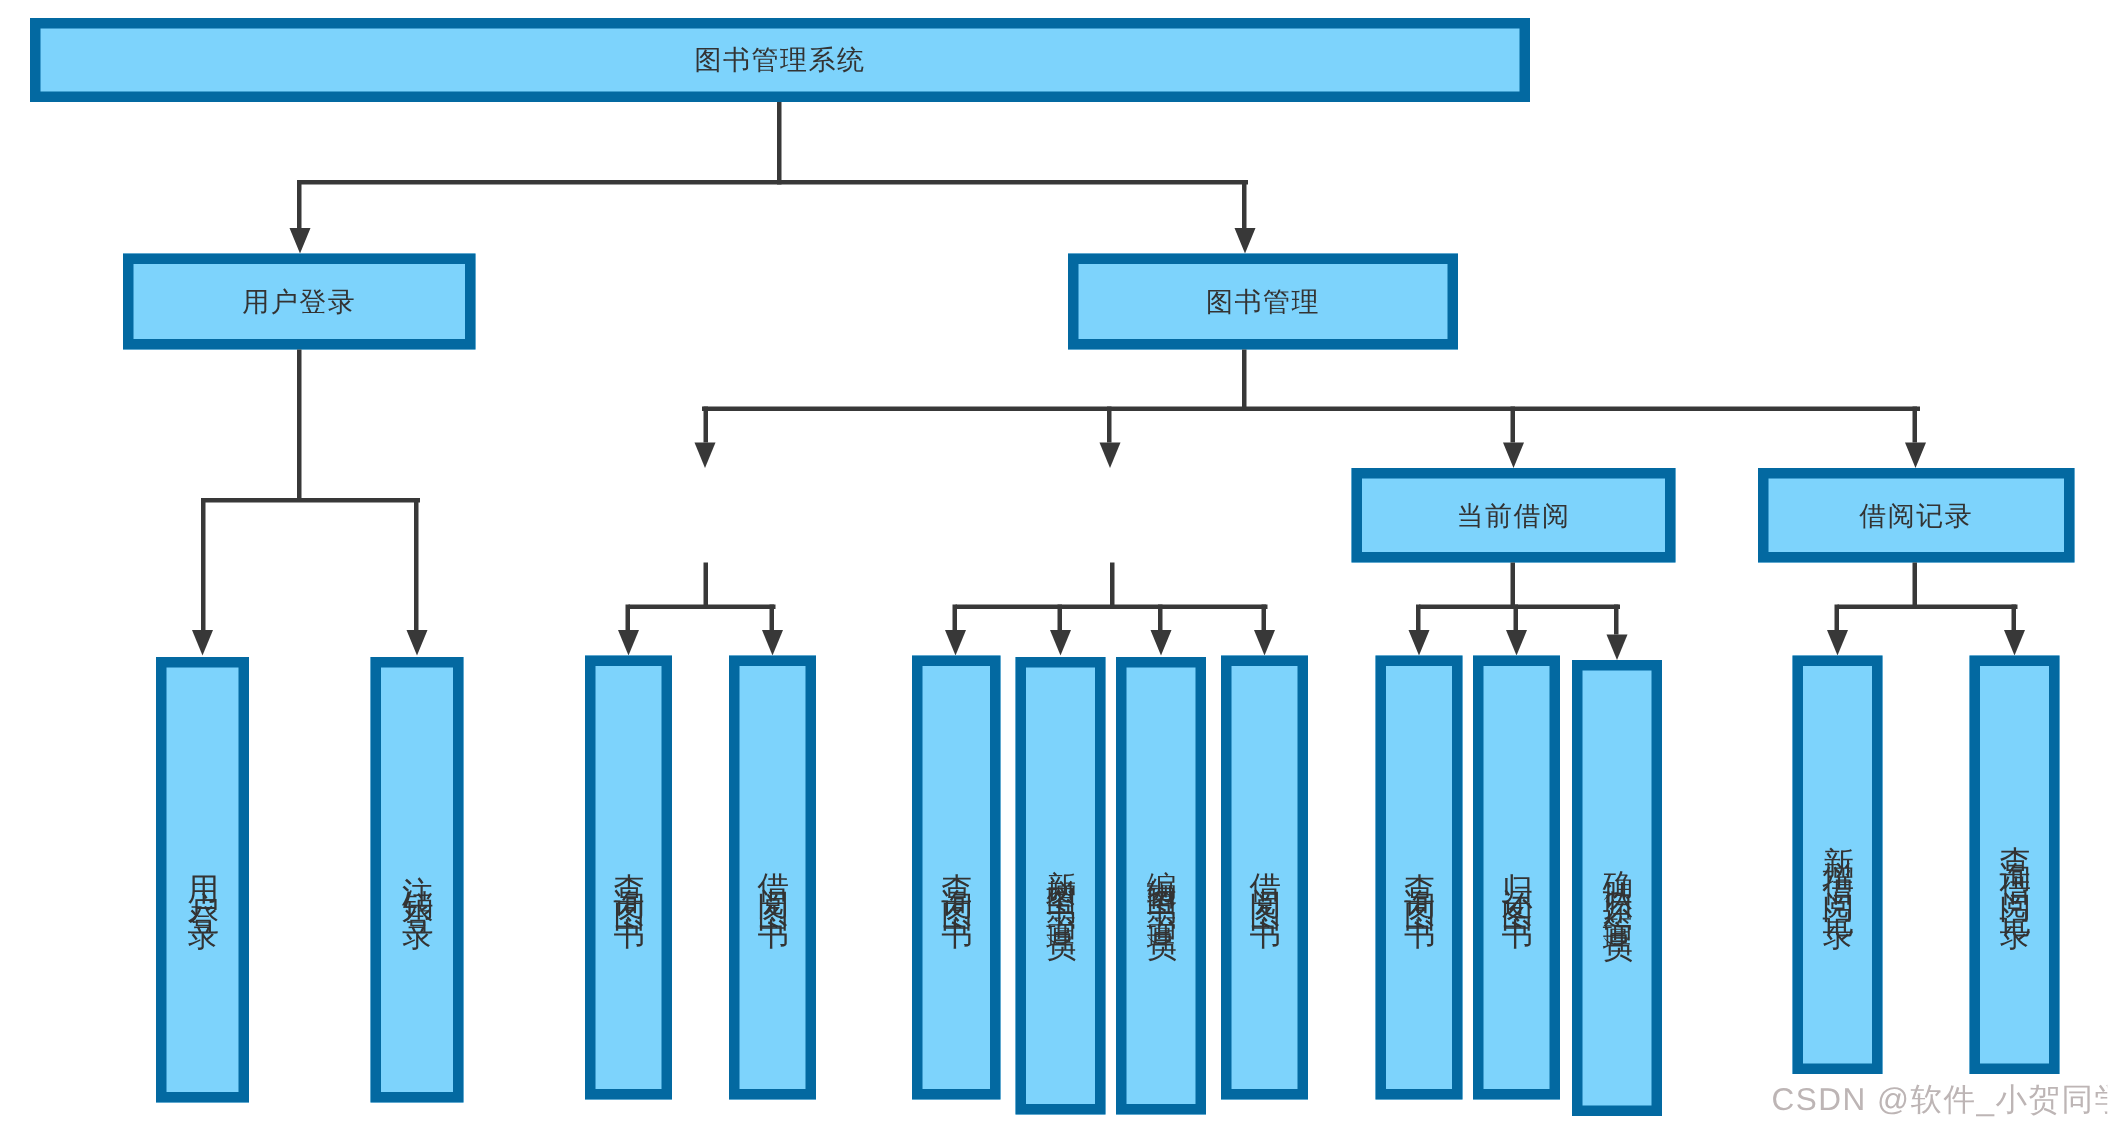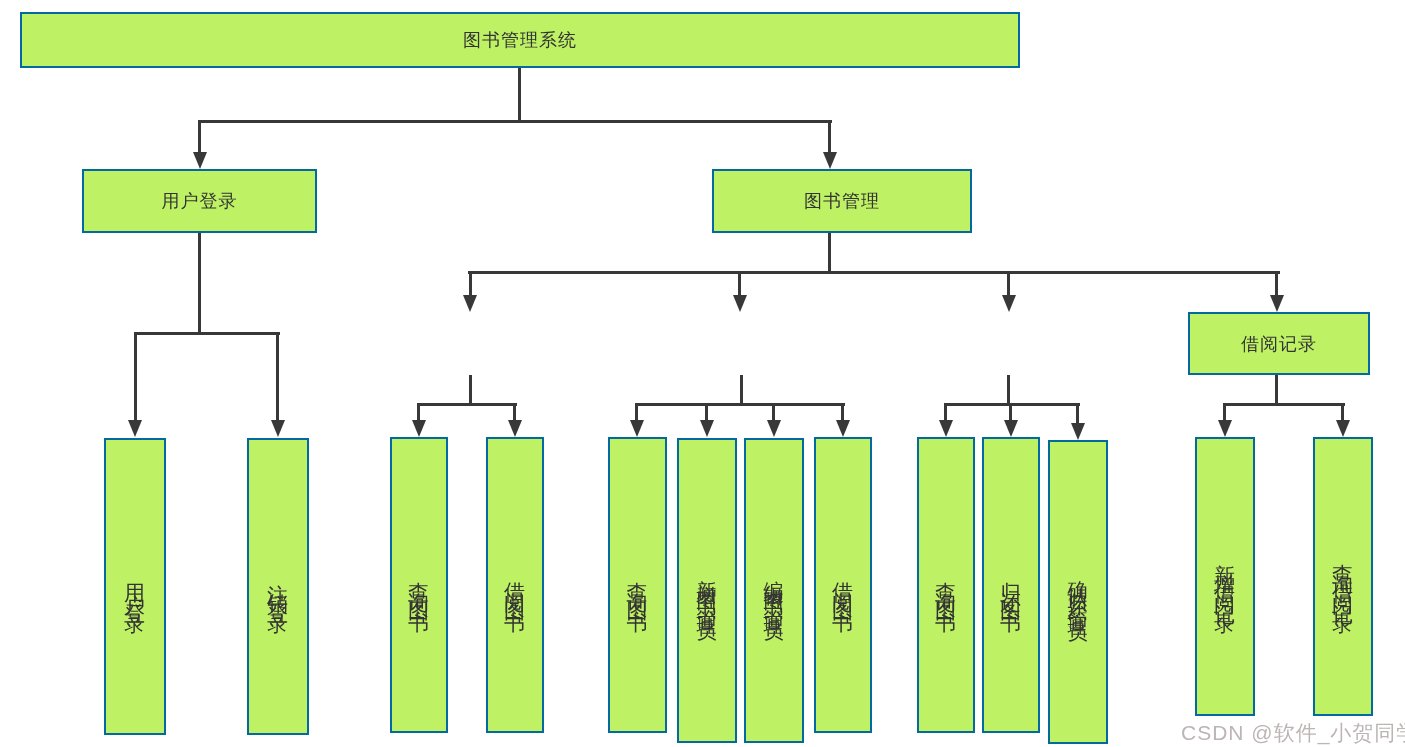--- a/index.html
+++ b/index.html
@@ -1,22 +1,22 @@
 <!DOCTYPE html>
 <html><head>
 <meta charset="utf-8">
 <style>
   html,body { margin:0; padding:0; background:#ffffff; }
   #canvas {
     position:relative; width:1405px; height:747px; background:#ffffff;
     font-family:"Liberation Sans","DejaVu Sans",sans-serif; overflow:hidden;
   }
   .node, .vnode {
-    position:absolute; box-sizing:border-box; background:#bef264;
-    border:2px solid #0369a1; color:#333333;
+    position:absolute; box-sizing:border-box; background:#7dd3fc;
+    border:7px solid #0369a1; color:#333333;
     display:flex; align-items:center; justify-content:center;
   }
   .node { font-size:18px; letter-spacing:1px; }
   .vnode { font-size:21px; }
   .vnode .vtext {
     writing-mode:vertical-rl; text-orientation:mixed; letter-spacing:10px;
     line-height:1; white-space:nowrap;
   }
   .vnode.tight { font-size:20px; }
   .vnode.tight .vtext { letter-spacing:6px; }
@@ -60,21 +60,22 @@
   <div class="hline" style="left:468px; top:271px; width:812px;"></div>
   <div class="vline" style="left:469px; top:271px; height:24px;"></div>
   <div class="arr" style="left:463px; top:295px;"></div>
   <div class="vline" style="left:738px; top:271px; height:24px;"></div>
   <div class="arr" style="left:733px; top:295px;"></div>
   <div class="vline" style="left:1007px; top:271px; height:24px;"></div>
   <div class="arr" style="left:1002px; top:295px;"></div>
   <div class="vline" style="left:1275px; top:271px; height:24px;"></div>
   <div class="arr" style="left:1270px; top:295px;"></div>
 
-  <div class="node" style="left:1172px; top:312px; width:182px; height:63px;margin-left:16px;">借阅记录</div>
+  <div class="node" style="left:901px; top:312px; width:216px; height:63px;">当前借阅</div>
+  <div class="node" style="left:1172px; top:312px; width:211px; height:63px;">借阅记录</div>
 
   <div class="vline" style="left:469px; top:375px; height:31px;"></div>
   <div class="hline" style="left:419px; top:403px; width:98px;"></div>
   <div class="vline" style="left:417px; top:403px; height:17px;"></div>
   <div class="arr" style="left:412px; top:420px;"></div>
   <div class="vline" style="left:513px; top:403px; height:17px;"></div>
   <div class="arr" style="left:508px; top:420px;"></div>
 
   <div class="vline" style="left:740px; top:375px; height:31px;"></div>
   <div class="hline" style="left:637px; top:403px; width:208px;"></div>

